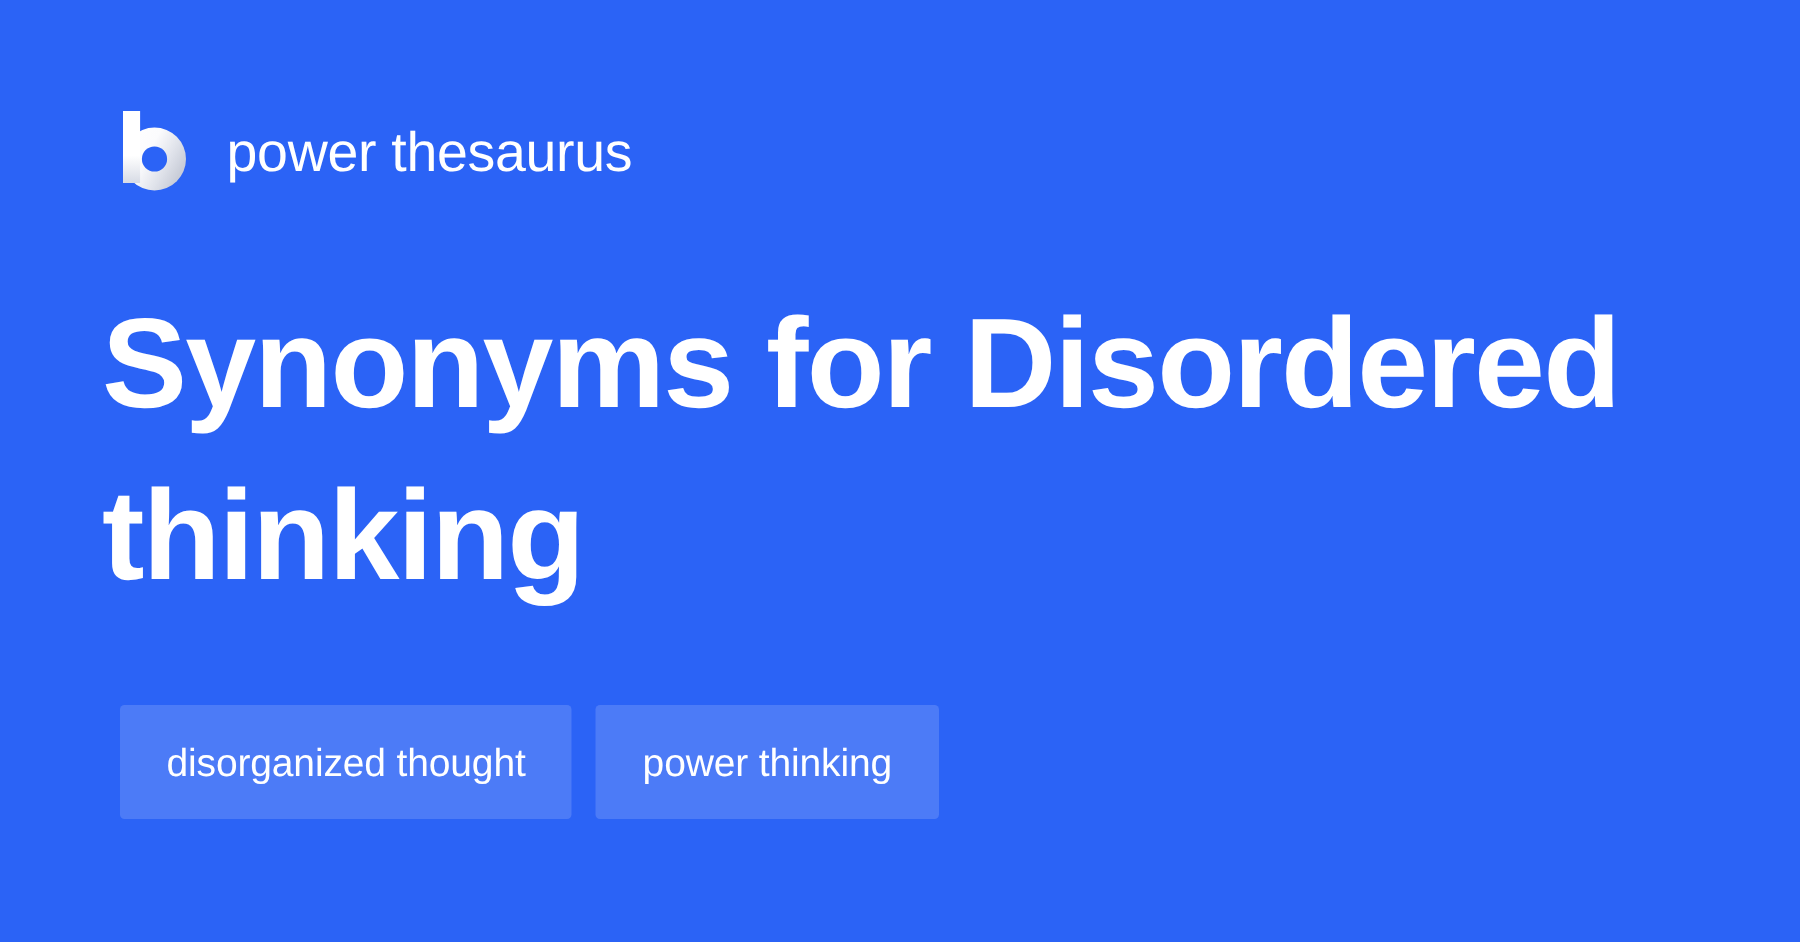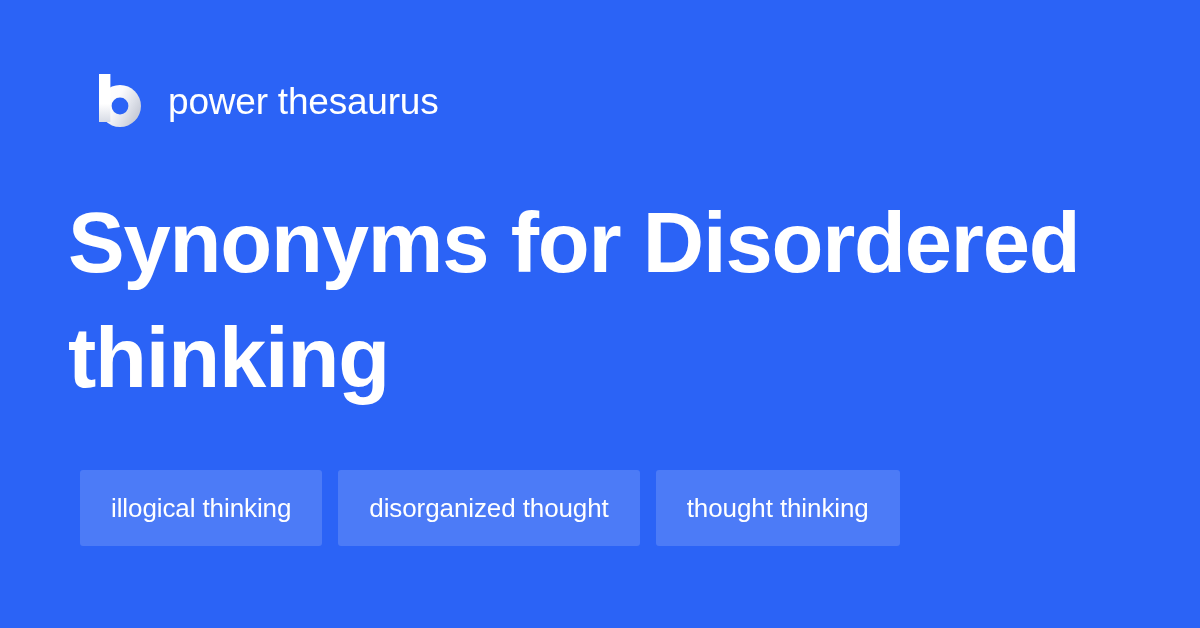--- a/index.html
+++ b/index.html
@@ -18,21 +18,21 @@
     position: relative;
     width: 1200px;
     height: 628px;
     background: #2b63f6;
     box-sizing: border-box;
   }
 
   
   .brand {
     position: absolute;
-    left: 99px;
+    left: 82px;
     top: 72px;
     display: flex;
     align-items: center;
     height: 58px;
   }
 
   .brand-mark {
     width: 43px;
     height: 54px;
     display: block;
@@ -120,18 +120,17 @@
       </g>
 
       <rect x="0" y="0" width="11.4" height="48" fill="url(#stemGrad)"></rect>
     </svg>
     <span class="brand-name">power thesaurus</span>
   </div>
 
   <h1 class="headline">Synonyms for Disordered thinking</h1>
 
   <div class="chips">
-    <span class="chip">illogical thinking</span>
     <span class="chip">disorganized thought</span>
-    <span class="chip">thought thinking</span>
+    <span class="chip">power thinking</span>
   </div>
 
 </div>
 
 </body></html>

